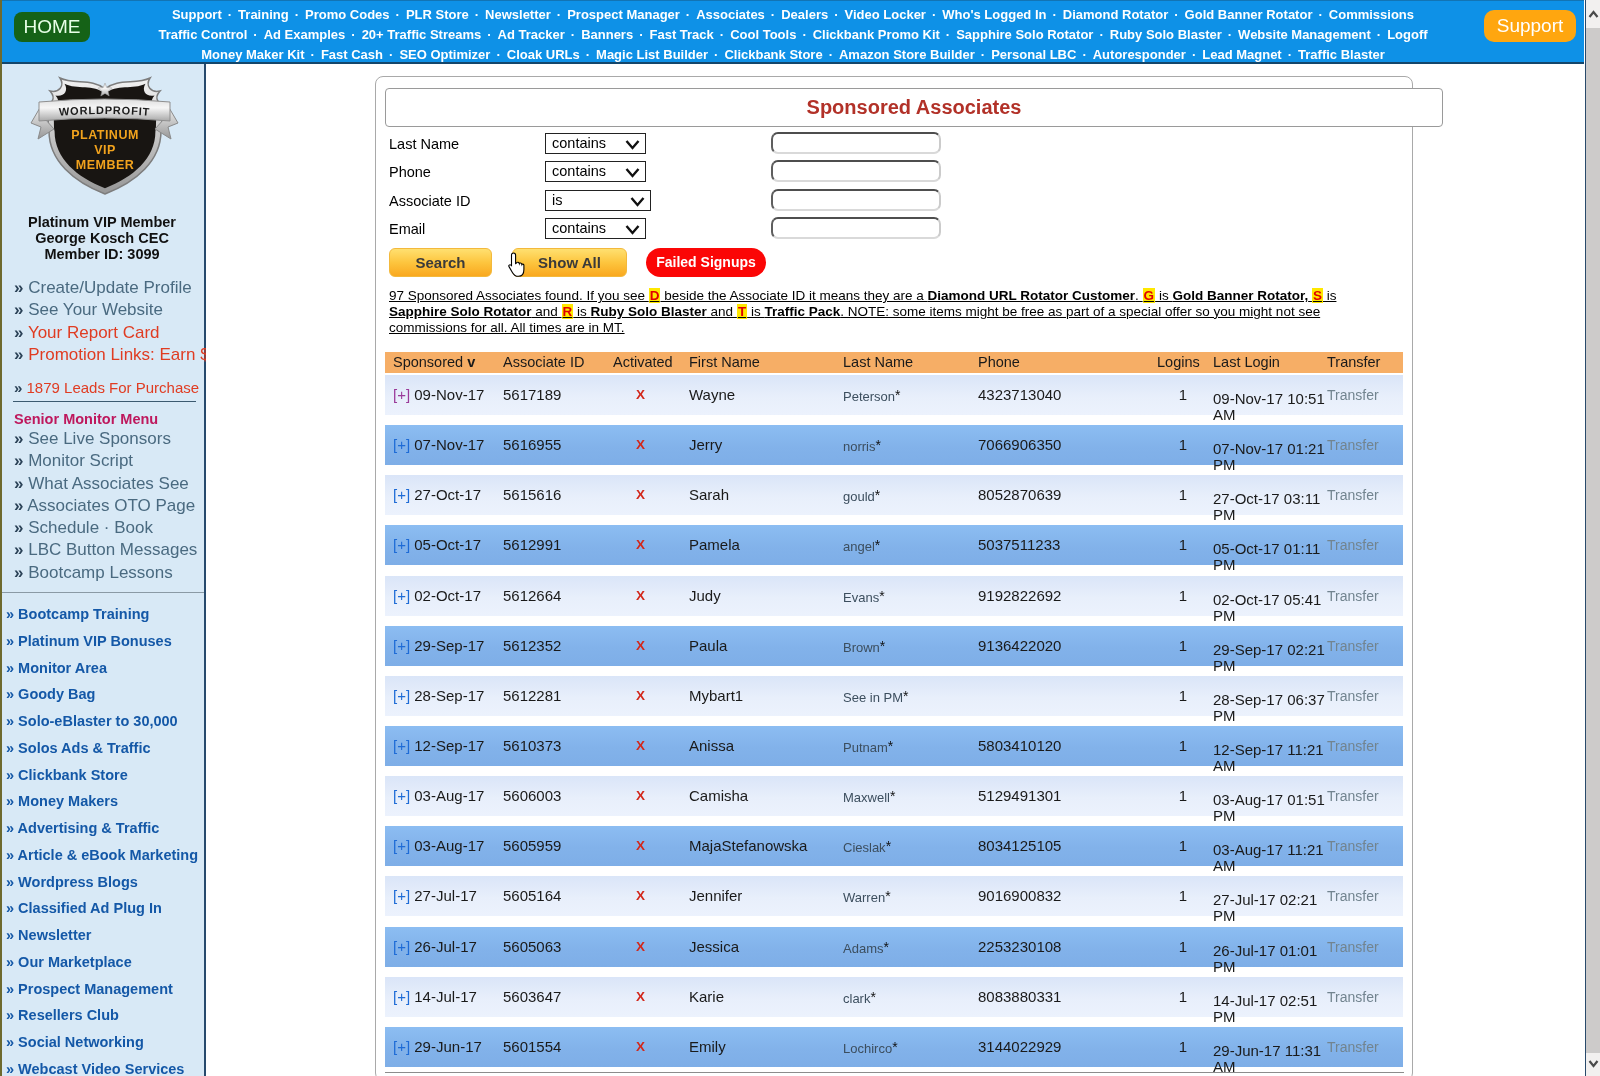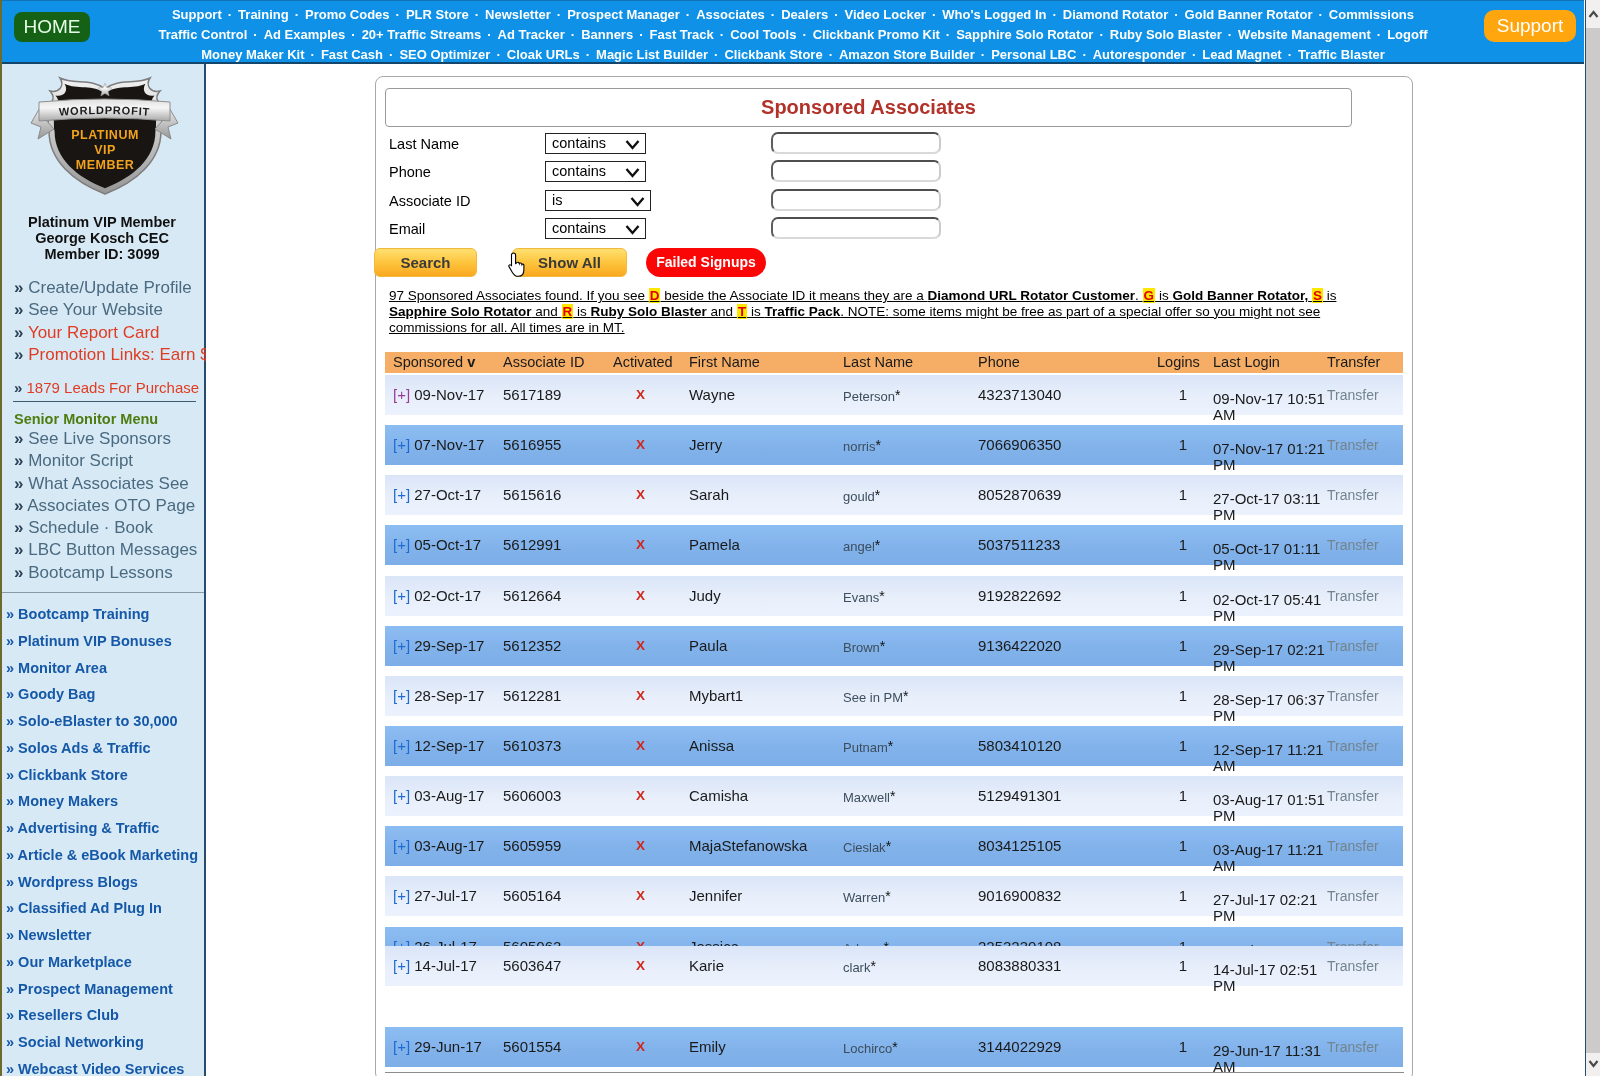--- a/index.html
+++ b/index.html
@@ -13,29 +13,29 @@
 .sbtn {position:absolute; left:0; width:15px; height:28px; background:#f2f0ef;}
 #sidebar {position:absolute; left:2px; top:64px; width:204px; height:1012px; background:#d8e9f6; border-right:2px solid #274a6d;}
 #memtxt {position:absolute; top:150px; left:0; width:200px; text-align:center; font-weight:bold; font-size:14.5px; line-height:16px; color:#111;}
 #menu1 {position:absolute; top:213px; left:12px;}
 .m1 {height:22.3px; line-height:22.3px; font-size:17px; white-space:nowrap;}
 .m1.gray {color:#4a6a80;}
 .m1.red {color:#e03c22;}
 .gm {color:#2b4257; font-weight:bold;}
 #leads {position:absolute; top:313px; left:12px; white-space:nowrap; font-size:15px; color:#e03c22; height:22px; line-height:22px;}
 #shr {position:absolute; top:337px; left:11px; width:183px; border-top:1px solid #3c5a70;}
-#smm {position:absolute; top:347px; left:12px; font-size:14.5px; font-weight:bold; color:#4d7c0f;}
+#smm {position:absolute; top:347px; left:12px; font-size:14.5px; font-weight:bold; color:#be185d;}
 #menu1b {position:absolute; top:364px; left:12px;}
 #sdiv {position:absolute; top:528px; left:0; width:202px; border-top:1px solid #8a9aa5;}
 #menu2 {position:absolute; top:537px; left:4px;}
 .m2 {height:26.75px; line-height:26.75px; font-size:14.5px; font-weight:bold; color:#1458a7; white-space:nowrap;}
 .gm2 {color:#1458a7;}
 #main {position:absolute; left:206px; top:64px; width:1378px; height:1012px; background:#fff;}
 #container {position:absolute; left:169px; top:12px; width:1038px; height:1005px; border:1px solid #a9a9a9; border-radius:8px; background:#fff;}
-#titlebox {position:absolute; left:179px; top:24px; width:967px; height:39px; border:1px solid #9a9a9a; border-radius:4px; background:#fff;}
+#titlebox {position:absolute; left:179px; top:24px; width:1058px; height:39px; border:1px solid #9a9a9a; border-radius:4px; background:#fff;}
 #titlebox span {display:block; text-align:center; font-size:20px; font-weight:bold; color:#b23128; line-height:37px;}
 .flabel {position:absolute; left:183px; font-size:14.5px; color:#000;}
 .fsel {position:absolute; left:339px; height:21px; border:1.5px solid #222; background:#fff; font-size:14.5px; color:#000; padding-left:6px; line-height:18px;}
 .fsel svg {position:absolute; right:5px; top:4px;}
 .finput {position:absolute; left:565px; width:170px; height:22px; background:#fff; border:2px solid #d9d9d9; border-top-color:#4e4e4e; border-left-color:#5e5e5e; border-right-color:#cbcbcb; border-radius:7px;}
 .goldbtn {position:absolute; top:184px; height:29px; background:linear-gradient(180deg,#ffe070 0%,#fdc53e 50%,#f9a81f 100%); border:1px solid #f3b93c; border-radius:6px; text-align:center; font-size:15px; font-weight:bold; color:#3a3a3a; line-height:27px;}
 #failbtn {position:absolute; left:440px; top:184px; width:120px; height:29px; background:#fb0606; border-radius:14.5px; color:#fff; font-size:14px; font-weight:bold; text-align:center; line-height:29px;}
 #para {position:absolute; left:183px; top:224px; width:1060px; font-size:13.5px; line-height:15.9px; color:#000;text-decoration:underline;}
 .hl {background:#ffe800; color:#e00000; font-weight:bold; padding:0 1px;}
 #thead {position:absolute; left:179px; top:288px; width:1018px; height:21px; background:#f6ae66; font-size:14.5px; color:#1a1a1a; line-height:21px;}
@@ -159,21 +159,21 @@
 <div class="fsel" style="top:126px;width:106px">is<svg width="15" height="13">
           <path d="M1.5 3 L7.5 10 L13.5 3" fill="none" stroke="#111" stroke-width="2.4"></path>
         </svg></div>
 <div class="fsel" style="top:154px;width:101px">contains<svg width="15" height="13">
           <path d="M1.5 3 L7.5 10 L13.5 3" fill="none" stroke="#111" stroke-width="2.4"></path>
         </svg></div>
 <div class="finput" style="top:68px"></div>
 <div class="finput" style="top:96px"></div>
 <div class="finput" style="top:125px"></div>
 <div class="finput" style="top:153px"></div>
-<div class="goldbtn" style="left:168px;width:103px">Search</div>
+<div class="goldbtn" style="left:183px;width:103px">Search</div>
 <div class="goldbtn" style="left:306px;width:115px">Show All</div>
 <div id="failbtn">Failed Signups</div>
 <svg width="22" height="26" viewBox="0 0 22 26" style="position:absolute;left:300px;top:188px">
 <path d="M7.5 1 C8.8 1 9.6 1.9 9.6 3.2 L9.6 11.5 L10.6 11 C10.6 9.9 13 9.9 13.1 11.1 L13.3 11.7 C13.5 10.7 15.5 10.9 15.6 12 L15.8 12.6 C16 11.8 17.8 12 17.9 13.1 L17.9 17.5 C17.9 21.6 15.9 24.3 12.4 24.3 C9.3 24.3 7.9 23 6.4 20.4 L3 14.6 C2.3 13.4 3.6 12.2 4.9 13.1 L5.5 13.6 L5.5 3.2 C5.5 1.9 6.2 1 7.5 1 Z" fill="#fff" stroke="#000" stroke-width="1.1"></path>
 </svg>
 <div id="para">97 Sponsored Associates found. If you see <span class="hl">D</span> beside the Associate ID it means they are a <b>Diamond URL Rotator Customer</b>. <span class="hl">G</span> is <b>Gold Banner Rotator,</b> <span class="hl">S</span> is<br><b>Sapphire Solo Rotator</b> and <span class="hl">R</span> is <b>Ruby Solo Blaster</b> and <span class="hl">T</span> is <b>Traffic Pack</b>. NOTE: some items might be free as part of a special offer so you might not see<br>commissions for all. All times are in MT.</div>
 <div id="thead">
 <div class="th" style="left:8px">Sponsored <b>v</b></div>
 <div class="th" style="left:118px">Associate ID</div>
 <div class="th" style="left:228px">Activated</div>
@@ -311,21 +311,21 @@
 <div class="c c1"><span class="plus">[+]</span> 26-Jul-17</div>
 <div class="c c2">5605063</div>
 <div class="c c3">X</div>
 <div class="c c4">Jessica</div>
 <div class="c c5">Adams<span class="ast">*</span></div>
 <div class="c c6">2253230108</div>
 <div class="c c7">1</div>
 <div class="c c8">26-Jul-17 01:01 PM</div>
 <div class="c c9">Transfer</div>
 </div>
-    <div class="trow pale" style="top:946px">
+    <div class="trow pale" style="top:977px">
 <div class="c c1"><span class="plus">[+]</span> 14-Jul-17</div>
 <div class="c c2">5603647</div>
 <div class="c c3">X</div>
 <div class="c c4">Karie</div>
 <div class="c c5">clark<span class="ast">*</span></div>
 <div class="c c6">8083880331</div>
 <div class="c c7">1</div>
 <div class="c c8">14-Jul-17 02:51 PM</div>
 <div class="c c9">Transfer</div>
 </div>

